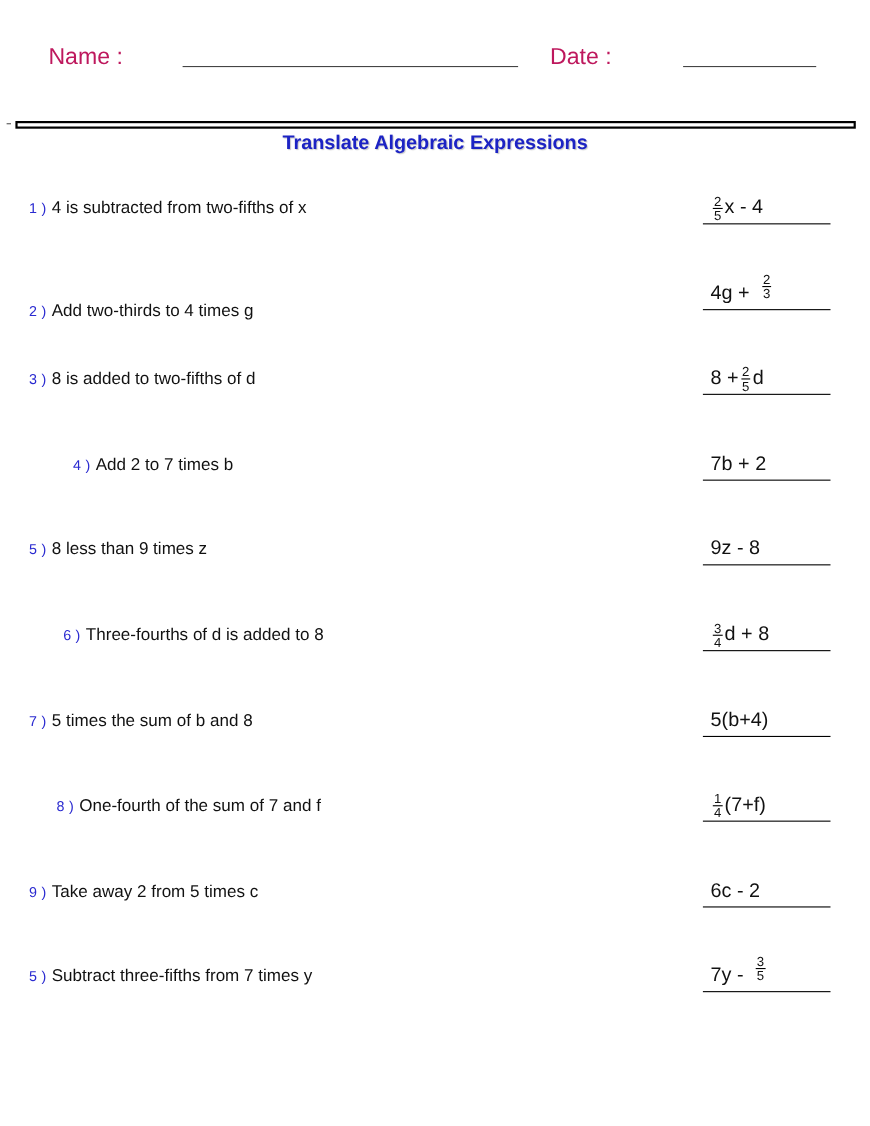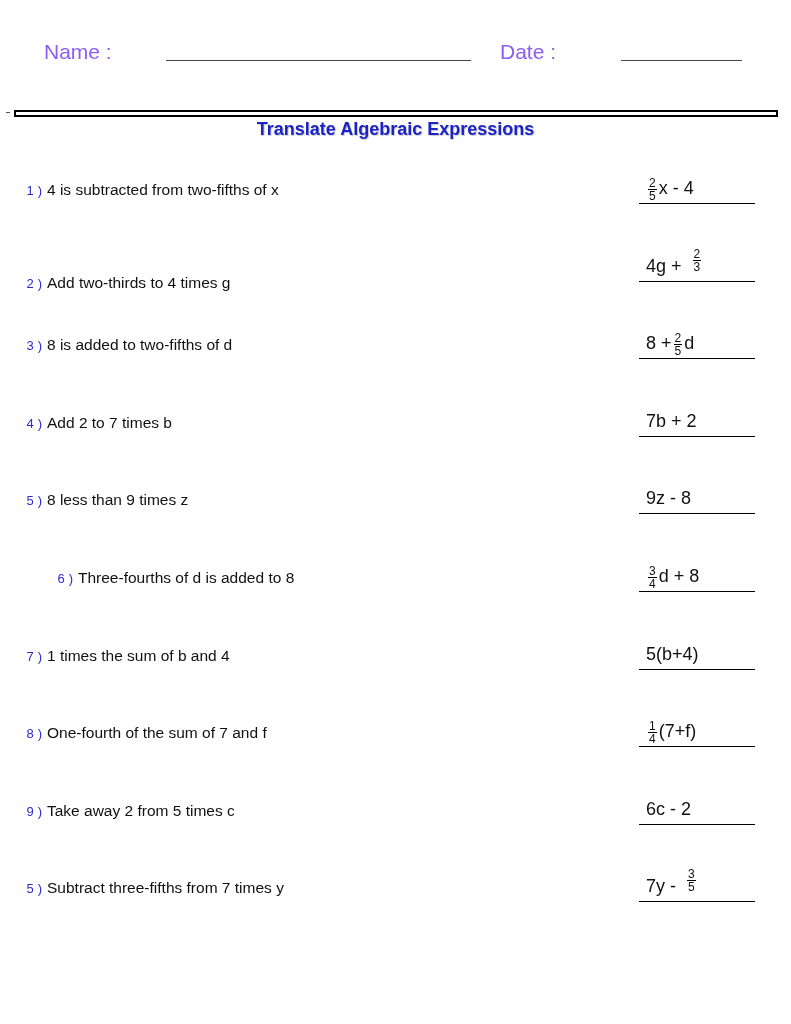--- a/index.html
+++ b/index.html
@@ -1,18 +1,18 @@
 <!DOCTYPE html>
 <html><head>
 <meta charset="utf-8">
 <style>
   html, body { margin: 0; padding: 0; background: #ffffff; }
   body { width: 791px; height: 1024px; position: relative; overflow: hidden;
          font-family: "Liberation Sans", sans-serif; color: #111; }
-  .hdr-label { position: absolute; top: 40px; font-size: 21px; color: #8b5cf6; text-align: center; }
+  .hdr-label { position: absolute; top: 40px; font-size: 21px; color: #be185d; text-align: center; }
   .hdr-line { position: absolute; border-bottom: 1.5px solid #444; height: 0; }
   .rule { position: absolute; left: 14px; top: 110px; width: 760px; height: 3px;
           border: 2px solid #000; background: #fff; }
   .rule-dash { position: absolute; left: 6px; top: 112px; width: 4px; height: 1px; background: #555; }
   .title { position: absolute; top: 119px; left: 0; width: 791px; text-align: center;
            font-size: 18px; font-weight: bold; color: #1c23c4;
            text-shadow: 1px 1px 1px #c8c8c8; }
   .q { position: absolute; left: 0; font-size: 15.5px; }
   .q .num { display: inline-block; width: 47px; text-align: right; color: #2a2ad0; font-size: 13px; padding-right: 5px; box-sizing: border-box; }
   .q .num .paren { margin-left: 4px; }
@@ -74,21 +74,21 @@
     <div class="expr">
       <span class="pre sp">8 +</span>
       <span class="frac">
           <span class="n">2</span>
           <span class="d">5</span>
         </span>
       <span class="post sp">d</span>
     </div>
   </div>
 
-  <div class="q" style="top: 413.8px;">
+  <div class="q" style="top: 413.8px; padding-left: 40px;">
     <span class="num"><span class="n-val">4</span><span class="paren">)</span></span><span class="qtext">Add 2 to 7 times b</span>
   </div>
   <div class="ans" style="top: 401.8px;">
     <div class="expr">
       <span class="pre sp">7b + 2</span>
 
       <span class="post sp"></span>
     </div>
   </div>
 
@@ -111,31 +111,31 @@
       <span class="pre sp"></span>
       <span class="frac">
           <span class="n">3</span>
           <span class="d">4</span>
         </span>
       <span class="post sp">d + 8</span>
     </div>
   </div>
 
   <div class="q" style="top: 646.6px;">
-    <span class="num"><span class="n-val">7</span><span class="paren">)</span></span><span class="qtext">1 times the sum of b and 4</span>
+    <span class="num"><span class="n-val">7</span><span class="paren">)</span></span><span class="qtext">5 times the sum of b and 8</span>
   </div>
   <div class="ans" style="top: 634.6px;">
     <div class="expr">
       <span class="pre sp">5(b+4)</span>
 
       <span class="post sp"></span>
     </div>
   </div>
 
-  <div class="q" style="top: 724.2px;">
+  <div class="q" style="top: 724.2px; padding-left: 25px;">
     <span class="num"><span class="n-val">8</span><span class="paren">)</span></span><span class="qtext">One-fourth of the sum of 7 and f</span>
   </div>
   <div class="ans" style="top: 712.2px;">
     <div class="expr">
       <span class="pre sp"></span>
       <span class="frac">
           <span class="n">1</span>
           <span class="d">4</span>
         </span>
       <span class="post sp">(7+f)</span>

